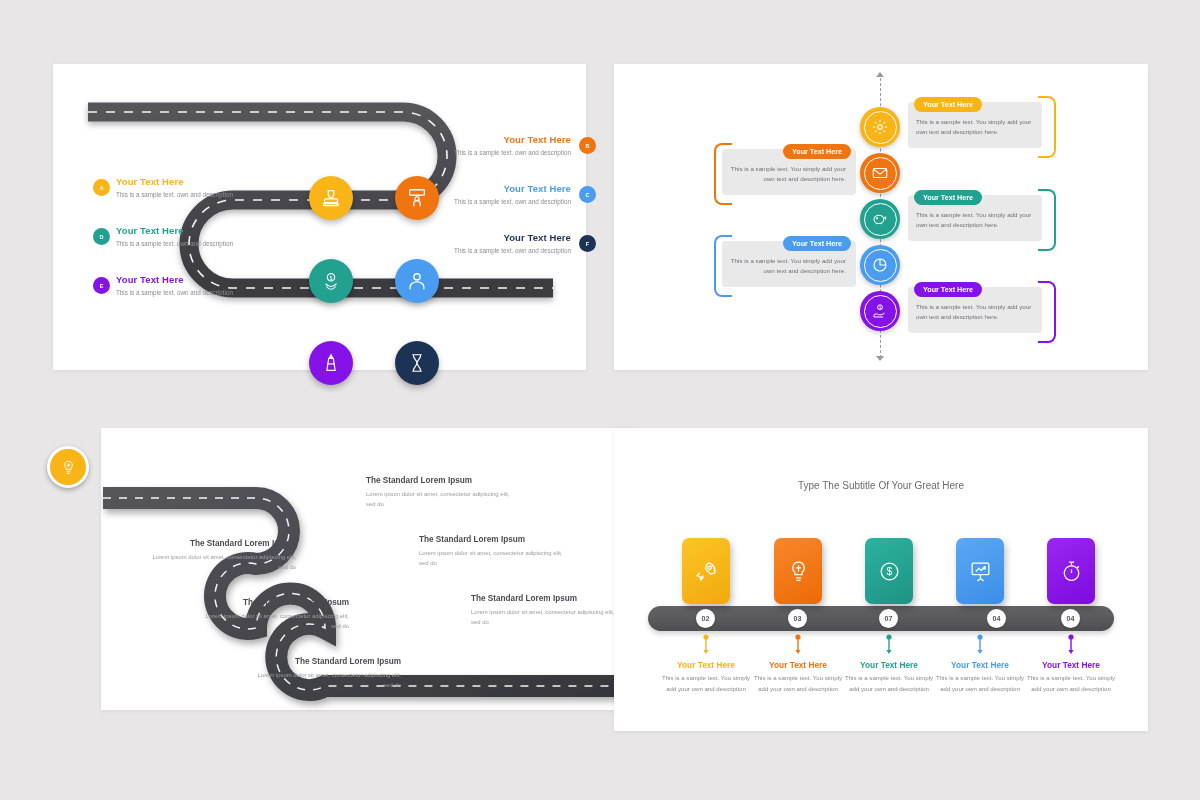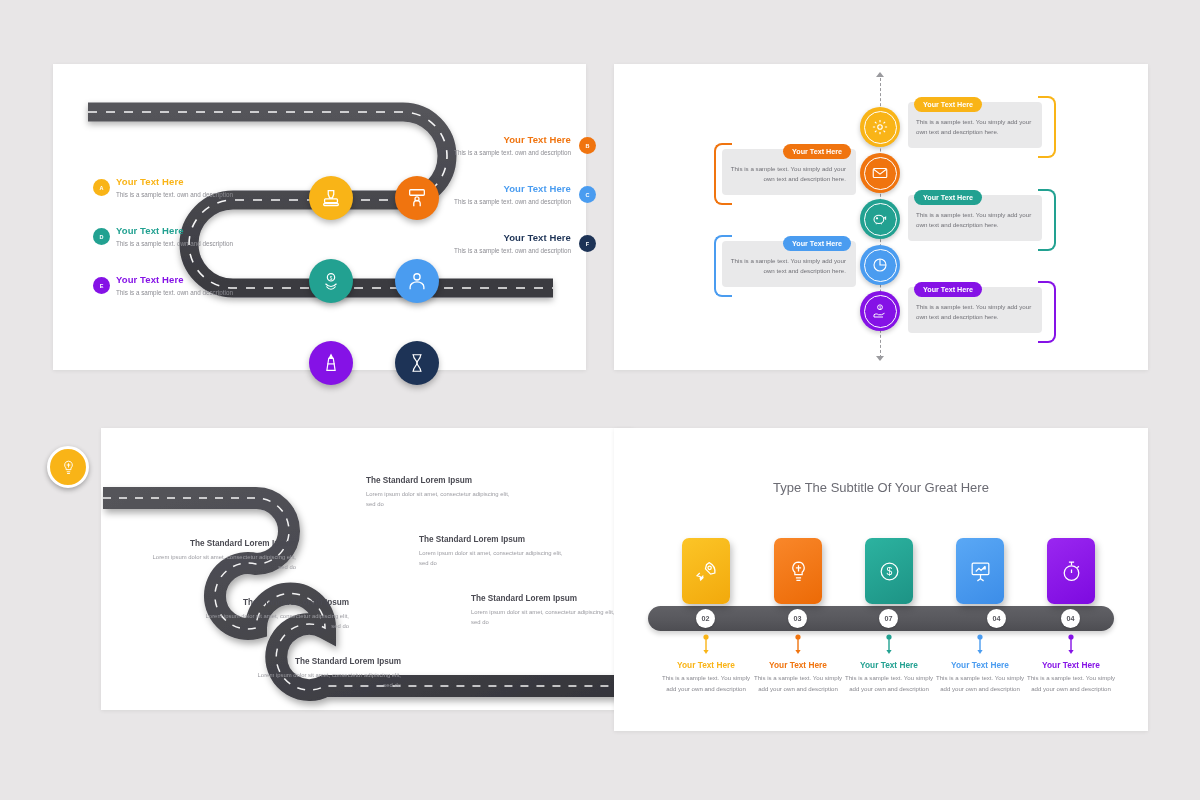--- a/index.html
+++ b/index.html
@@ -74,21 +74,21 @@
   }
   .p3node svg{width:17px;height:17px;}
 
   
   .p4title{
     position:absolute;left:0;right:0;top:23px;text-align:center;
     font-size:21px;color:#4e4e56;font-weight:normal;letter-spacing:.2px;
   }
   .p4sub{
     position:absolute;left:0;right:0;top:52px;text-align:center;
-    font-size:13px;color:#6b6b73;
+    font-size:10px;color:#6b6b73;
   }
   .card{
     position:absolute;width:48px;height:66px;border-radius:7px;
     display:flex;align-items:center;justify-content:center;
     box-shadow:2px 4px 7px rgba(0,0,0,.25);
   }
   .card svg{width:25px;height:25px;}
   .tbar{
     position:absolute;left:34px;top:178px;width:466px;height:25px;
     background:linear-gradient(180deg,#616166 0%,#58585d 55%,#4d4d52 100%);

